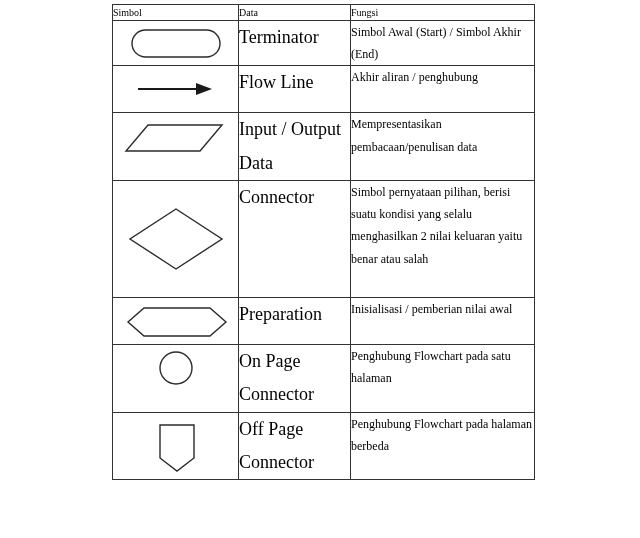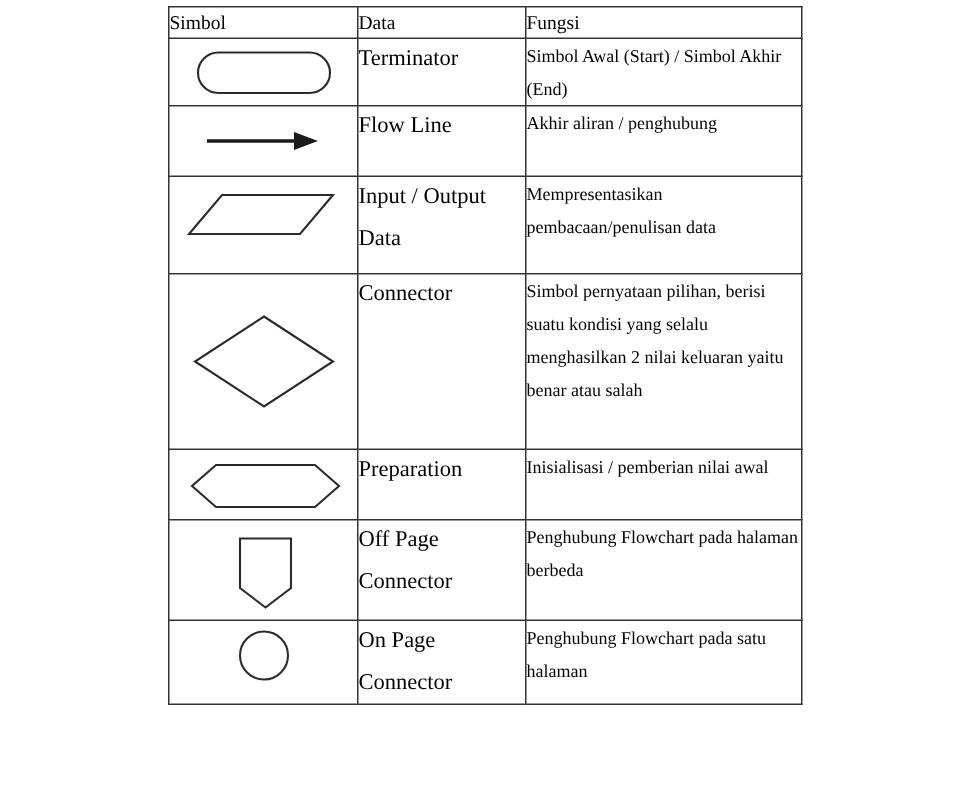--- a/index.html
+++ b/index.html
@@ -32,36 +32,36 @@
     font-weight: normal;
     text-align: left;
   }
 
   .col-symbol  { width: 126px; }
   .col-nama    { width: 112px; }
   .col-fungsi  { width: 184px; }
 
   .cell-pad {
     padding: 5px 7px 4px 7px;
-    font-size: 15px;
+    font-size: 18px;
     line-height: 1.85;
   }
 
   .cell-fungsi {
     padding: 5px 8px 4px 8px;
     font-size: 12px;
     line-height: 1.85;
     text-align: justify;
     text-justify: inter-word;
   }
   .cell-fungsi.nojust { text-align: left; }
 
   .header-cell {
     padding: 4px 7px 4px 7px;
-    font-size: 13px;
+    font-size: 10px;
     line-height: 1.5;
     margin-left: 44px;
   }
 
   .symbol-cell {
     text-align: center;
     vertical-align: middle;
   }
   .symbol-cell svg {
     display: block;
@@ -144,35 +144,35 @@
           <polygon class="shape-fill-none" points="24,10 90,10 106,24 90,38 24,38 8,24"></polygon>
         </svg>
       </td>
       <td class="cell-pad nama-bottom">Preparation</td>
       <td class="cell-fungsi">Inisialisasi / pemberian nilai awal</td>
     </tr>
 
 
     <tr>
       <td class="symbol-cell">
+        <svg width="112" height="44" viewBox="0 0 112 44">
+          <circle class="shape-fill-none" cx="56" cy="23" r="16"></circle>
+        </svg>
+      </td>
+      <td class="cell-pad">
+        <span>On Page Connector</span>
+      </td>
+      <td class="cell-fungsi">Penghubung Flowchart pada satu halaman</td>
+    </tr>
+
+    <tr>
+      <td class="symbol-cell">
         <svg width="112" height="66" viewBox="0 0 112 66">
           <polygon class="shape-fill-none" points="40,12 74,12 74,45 57,58 40,45"></polygon>
         </svg>
       </td>
       <td class="cell-pad">
         <span>Off Page Connector</span>
       </td>
       <td class="cell-fungsi">Penghubung Flowchart pada halaman berbeda</td>
     </tr>
-
-    <tr>
-      <td class="symbol-cell">
-        <svg width="112" height="44" viewBox="0 0 112 44">
-          <circle class="shape-fill-none" cx="56" cy="23" r="16"></circle>
-        </svg>
-      </td>
-      <td class="cell-pad">
-        <span>On Page Connector</span>
-      </td>
-      <td class="cell-fungsi">Penghubung Flowchart pada satu halaman</td>
-    </tr>
   </tbody>
 </table>
 
 </body></html>

